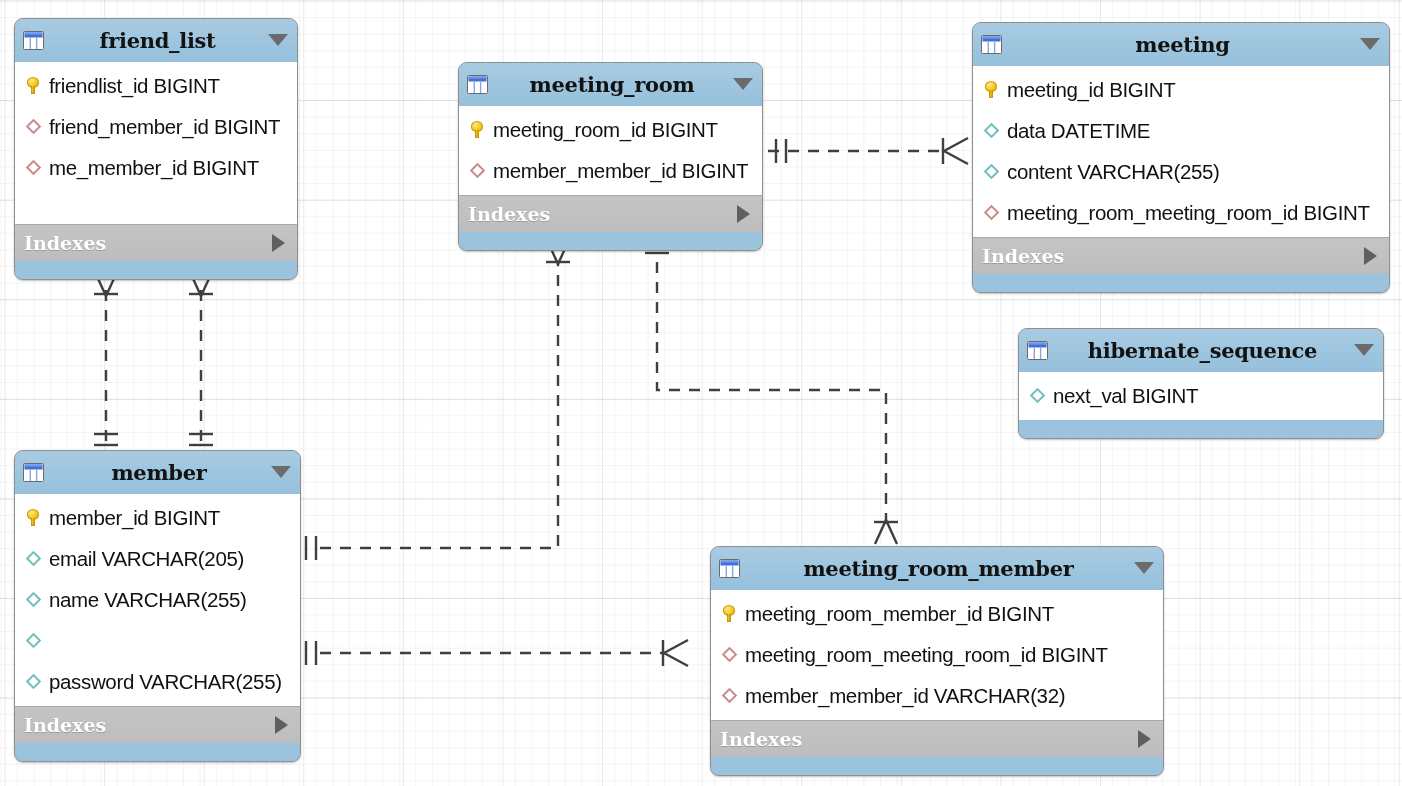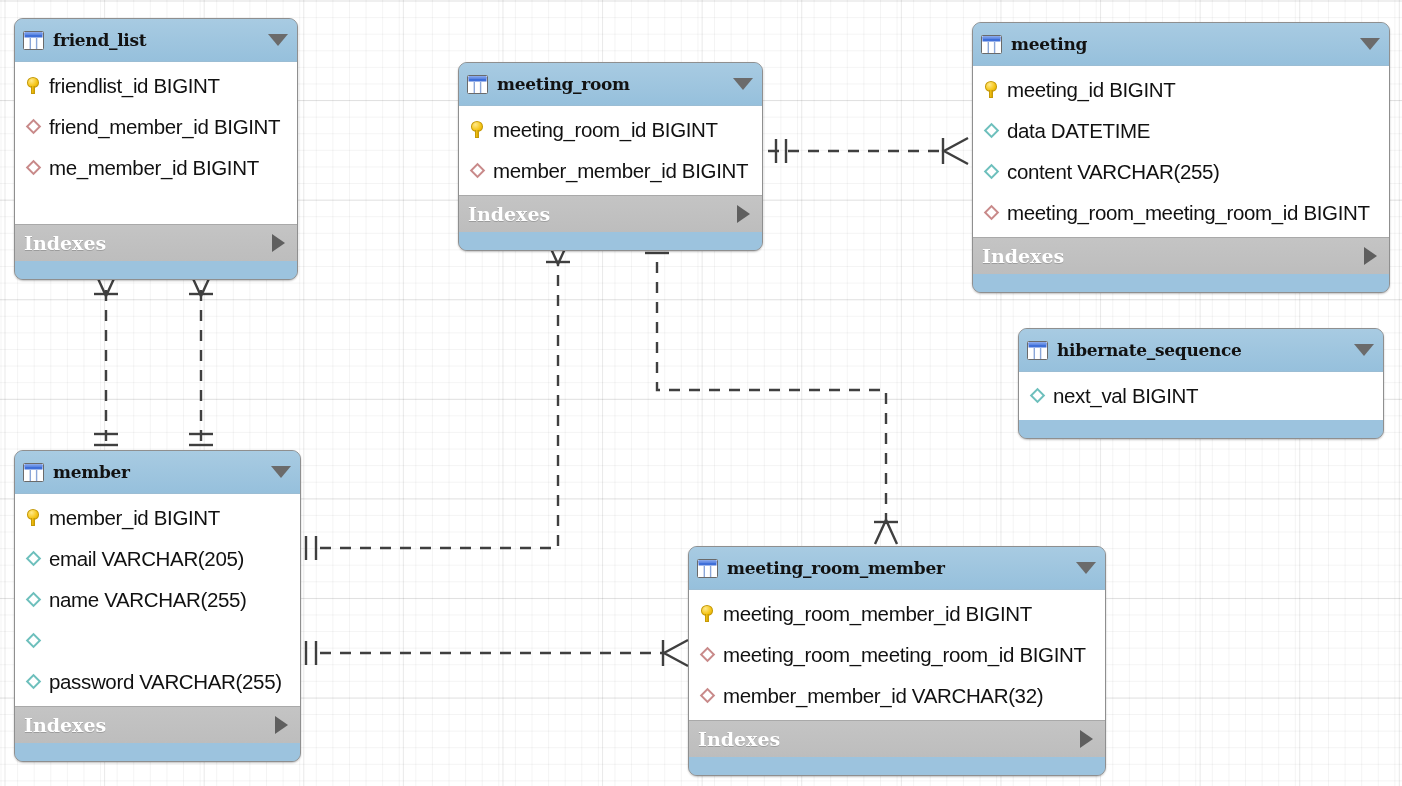--- a/index.html
+++ b/index.html
@@ -53,25 +53,26 @@
     width: 21px;
     height: 19px;
     flex: 0 0 auto;
     margin-right: 9px;
     position: relative;
   }
   .tbl-title {
     flex: 1 1 auto;
     font-family: "DejaVu Serif", "Liberation Serif", serif;
     font-weight: bold;
-    font-size: 17px;
+    font-size: 21px;
     color: #121212;
     letter-spacing: -0.3px;
     white-space: nowrap;
     overflow: hidden;
+    text-align: center;
   }
   .caret-down {
     flex: 0 0 auto;
     width: 0; height: 0;
     border-left: 10px solid transparent;
     border-right: 10px solid transparent;
     border-top: 12px solid #6b6b6b;
     margin-left: 6px;
   }
   .tbl-cols {
@@ -375,21 +376,21 @@
             <span class="ic ic-nn"></span>
             <span class="col-label">password VARCHAR(255)</span>
           </div>
         </div>
         <div class="tbl-idx">
           <span class="idx-label">Indexes</span>
           <span class="caret-right"></span>
         </div>
         <div class="tbl-foot"></div>
       </div>
-      <div class="tbl" style="left: 688px; top: 546px; width: 418px;">
+      <div class="tbl" style="left: 710px; top: 546px; width: 454px;">
         <div class="tbl-head">
           <span class="tbl-icon"><svg width="21" height="19" viewBox="0 0 21 19">
               <rect x="0.5" y="0.5" width="20" height="18" rx="1" fill="#ffffff" stroke="#6a6a6a"></rect>
               <rect x="1.5" y="1.5" width="18" height="5" fill="#3f6fd8"></rect>
               <rect x="1.5" y="1.5" width="18" height="2.2" fill="#6f95e8"></rect>
               <line x1="7.3" y1="7" x2="7.3" y2="18" stroke="#8aa6d8" stroke-width="1.4"></line>
               <line x1="13.6" y1="7" x2="13.6" y2="18" stroke="#8aa6d8" stroke-width="1.4"></line>
             </svg></span>
           <span class="tbl-title">meeting_room_member</span>
           <span class="caret-down"></span>

